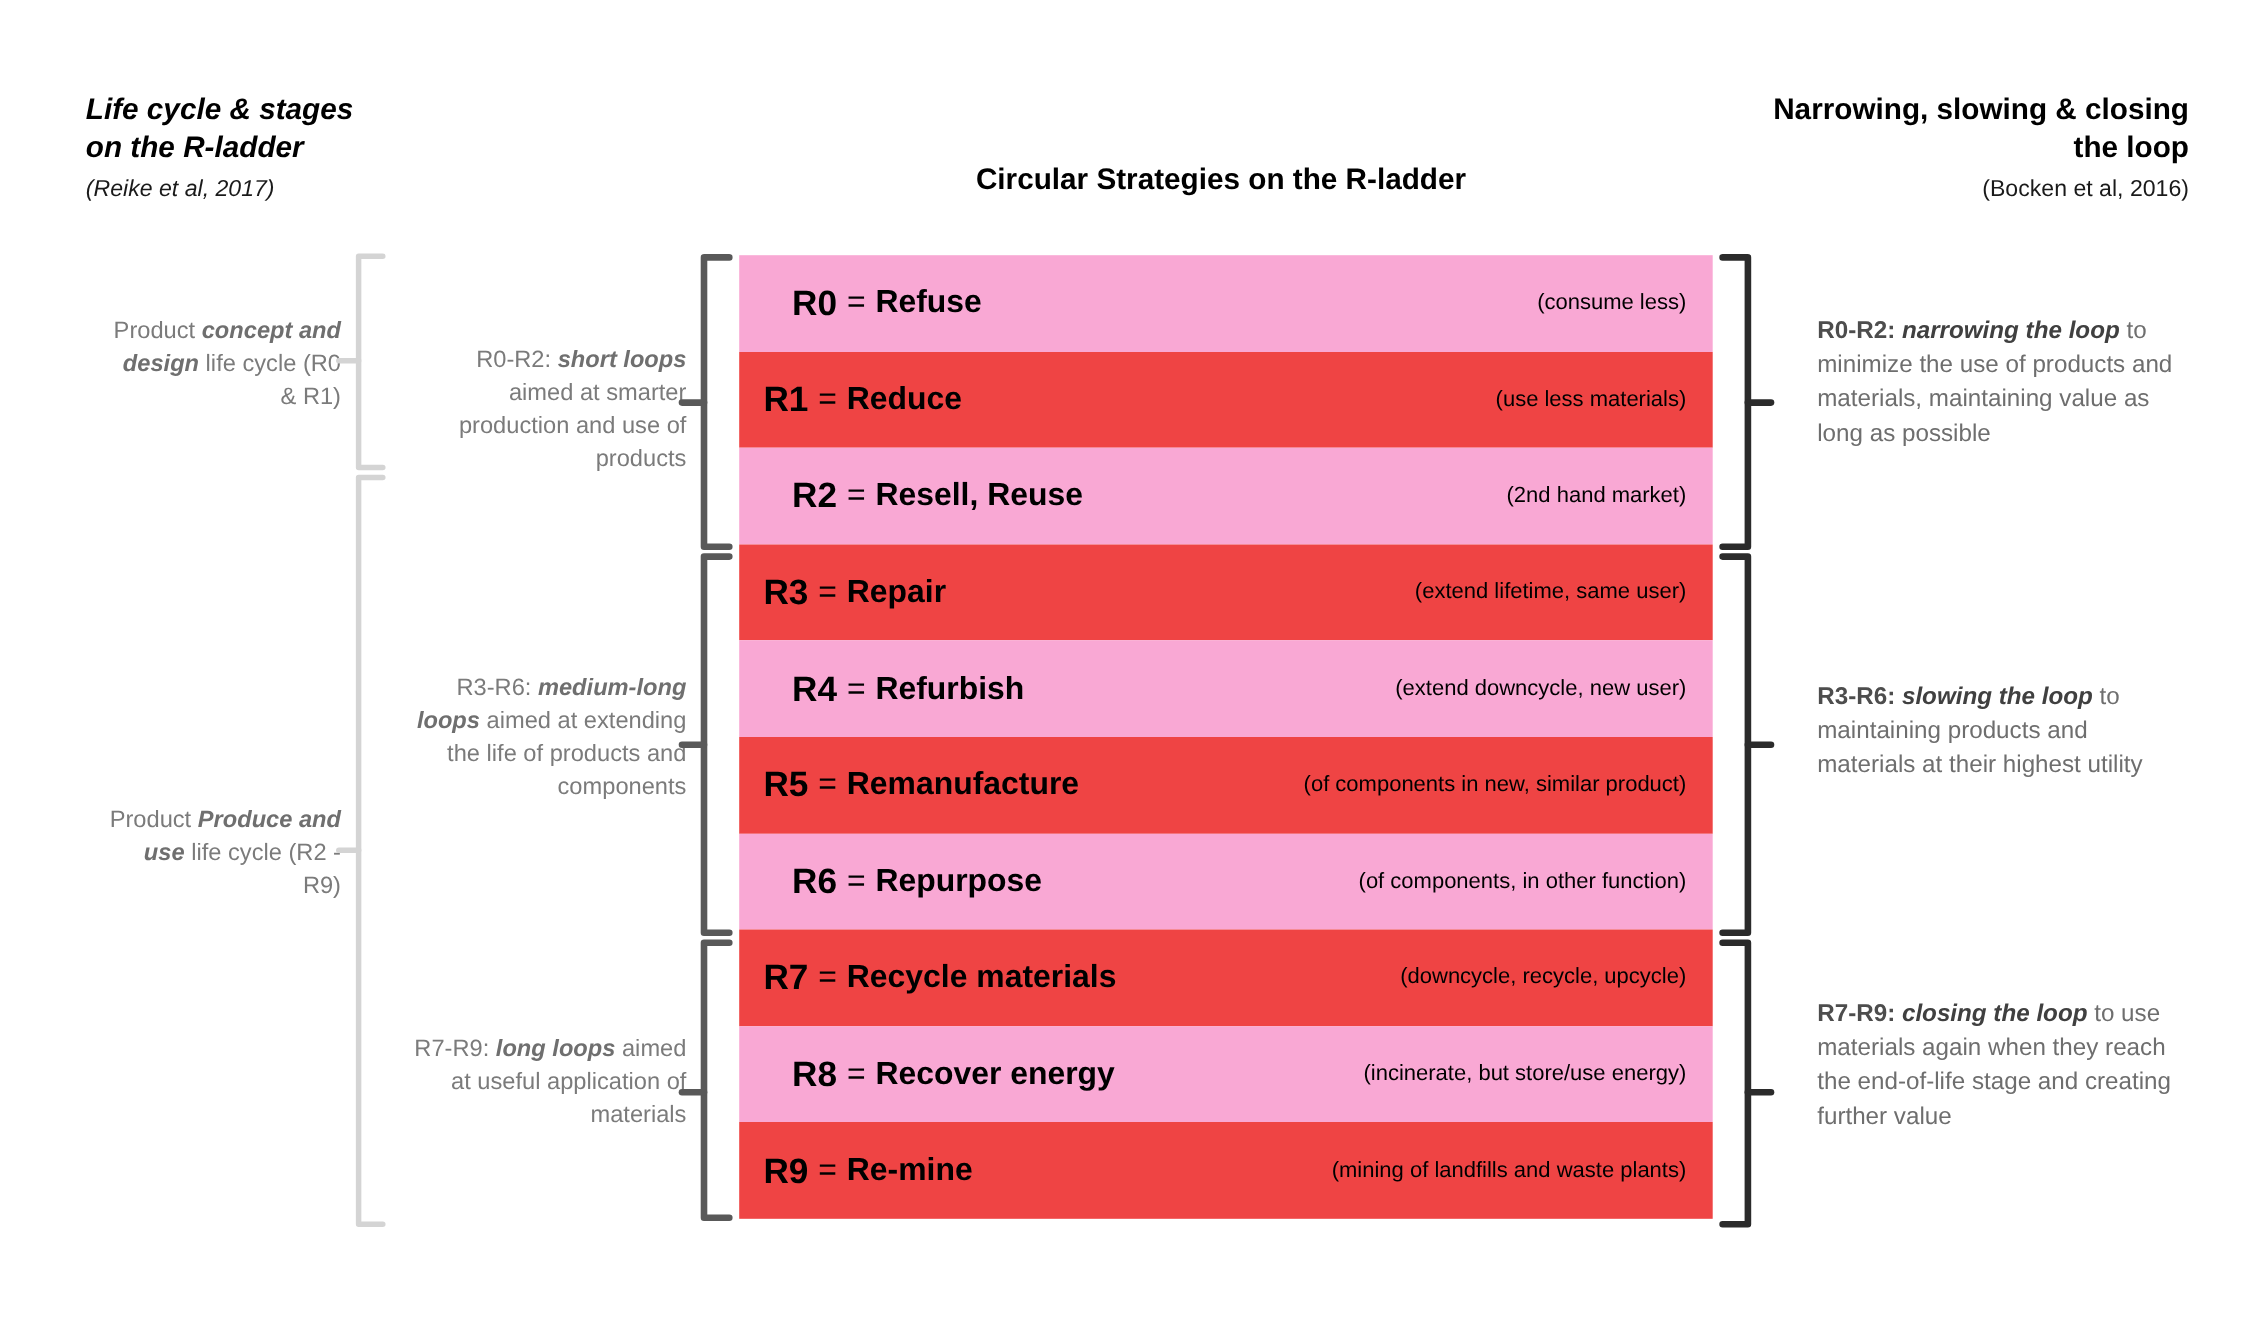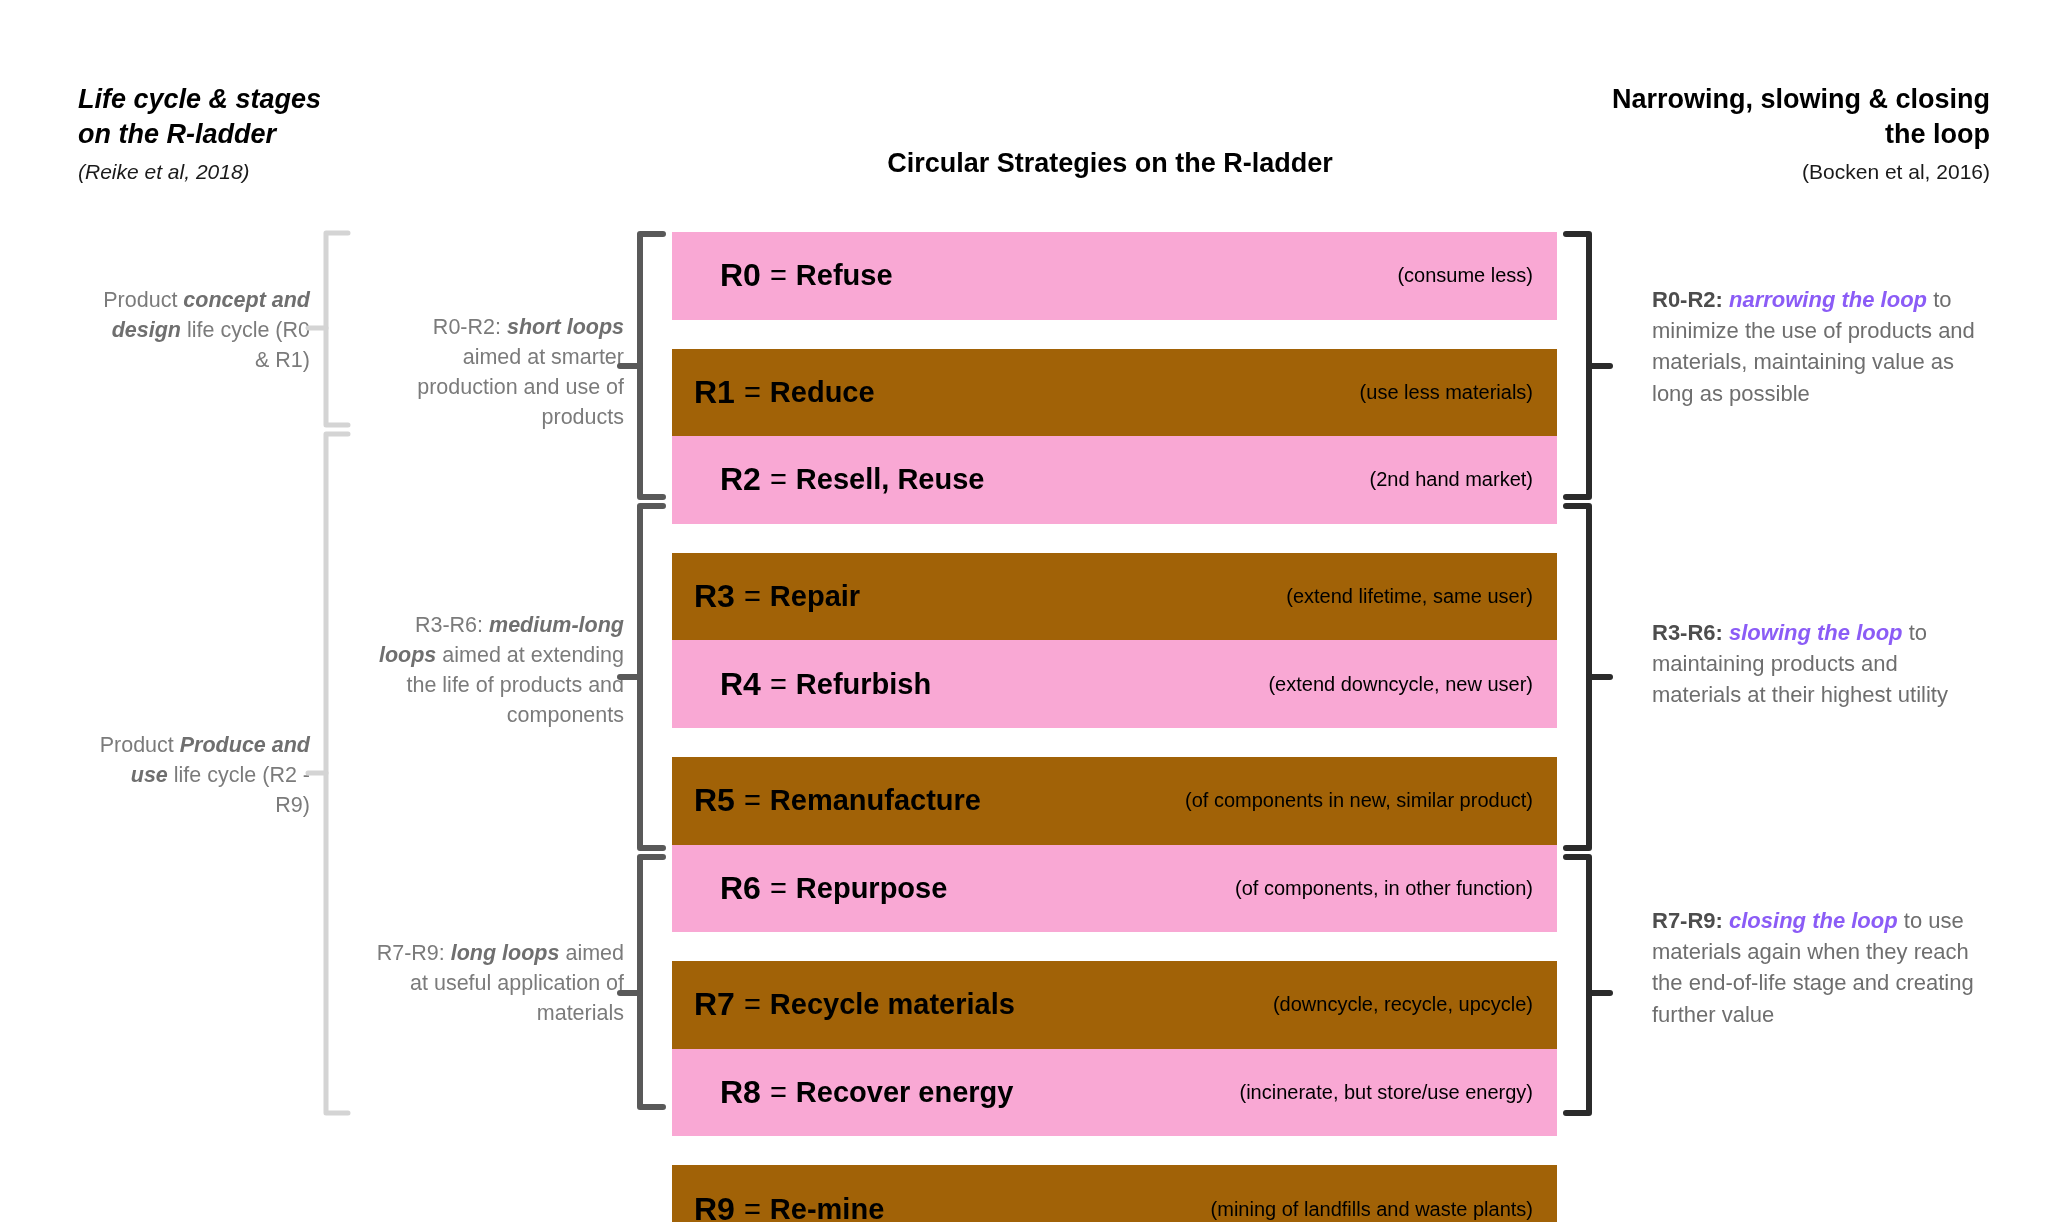--- a/index.html
+++ b/index.html
@@ -67,21 +67,21 @@
   }
   .rung {
     position: relative;
     height: 87.6px;
     display: flex;
     align-items: center;
     box-sizing: border-box;
     padding: 0 14px 0 22px;
   }
   .rung.dark  { background: #f9a8d4; padding-left: 48px; }
-  .rung.light { background: #a16207; margin-top: 29px; }
+  .rung.light { background: #ef4444; }
   .rung-code {
     font-size: 32px;
     font-weight: bold;
     color: #000000;
     letter-spacing: 0px;
   }
   .rung-eq {
     font-size: 29px;
     font-weight: normal;
     color: #000000;
@@ -113,21 +113,21 @@
     font-style: italic;
     color: #6f6f6f;
   }
   .side .code {
     font-weight: bold;
     font-style: normal;
   }
   .col1 { text-align: right; width: 215px; left: 95px; }
   .col2 { text-align: right; width: 255px; left: 369px; }
   .col3 { text-align: left;  width: 340px; left: 1652px; color: #6e6e6e; font-size: 22px; line-height: 1.42; }
-  .col3 b { color: #8b5cf6; margin-top: 36px; }
+  .col3 b { color: #404040; margin-top: 36px; }
   .col3 .code { color: #4d4d4d; font-weight: bold; font-style: normal; }
 
   #side-l1 { top: 285px; }
   #side-l2 { top: 730px; }
   #side-m1 { top: 312px; }
   #side-m2 { top: 610px; text-align: right; }
   #side-m3 { top: 938px; }
   #side-r1 { top: 284px; }
   #side-r2 { top: 617px; }
   #side-r3 { top: 905px; }
@@ -140,21 +140,21 @@
   }
 </style>
 </head>
 <body>
 
 <div class="stage">
 
   <div class="hdr" id="hdr-left">
     <span>Life cycle &amp; stages</span><br>
     <span>on the R-ladder</span>
-    <span class="sub">(Reike et al, 2018)</span>
+    <span class="sub">(Reike et al, 2017)</span>
   </div>
 
   <div class="hdr" id="hdr-center">
     <span>Circular Strategies on the R-ladder</span>
   </div>
 
   <div class="hdr" id="hdr-right">
     <span>Narrowing, slowing &amp; closing</span><br>
     <span>the loop</span>
     <span class="sub">(Bocken et al, 2016)</span>

